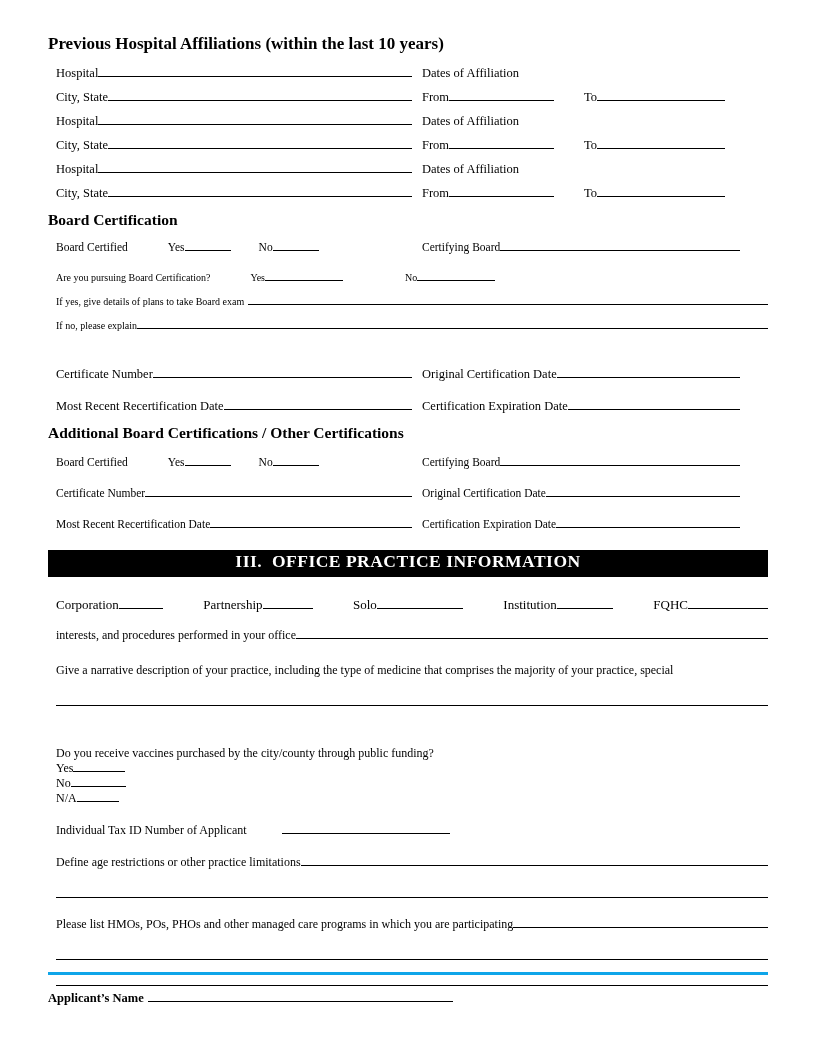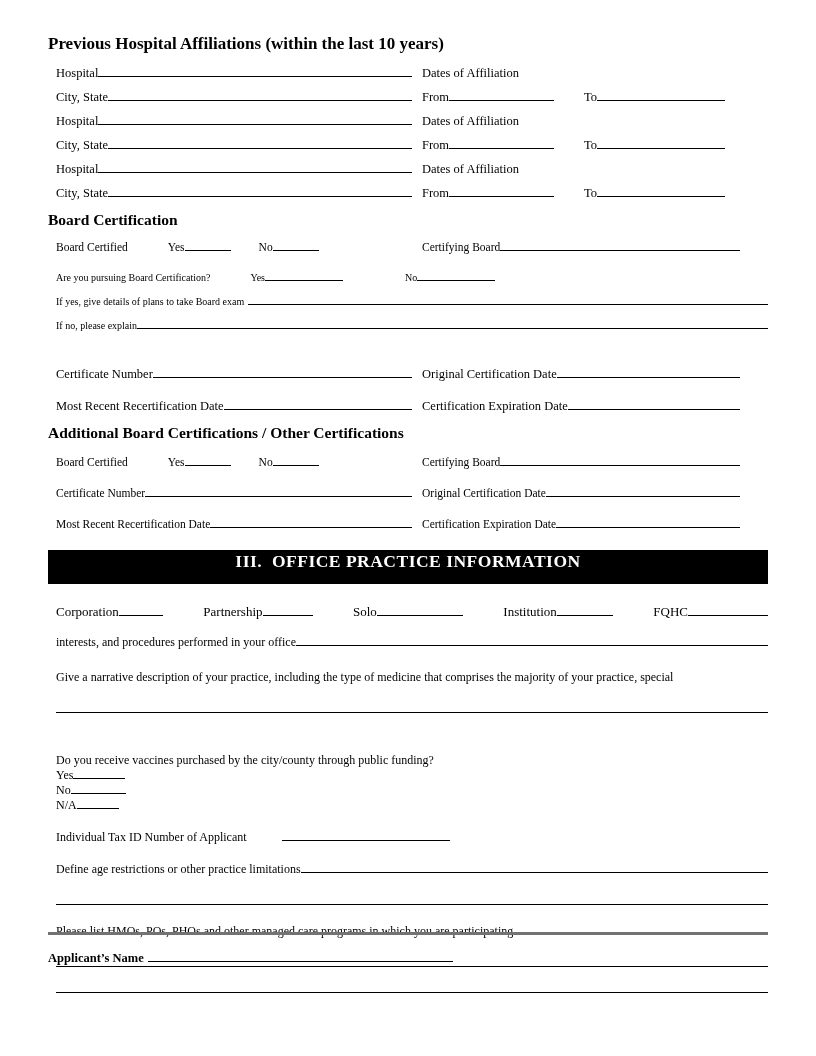--- a/index.html
+++ b/index.html
@@ -18,28 +18,28 @@
   .col-r.pad-r{padding-right:28px;}
   .blank{display:inline-block;height:0;border-bottom:1px solid #000;margin-bottom:-2px;flex:none;}
   .fill{flex:1 1 auto;}
   .txt{white-space:nowrap;}
   .fs13{font-size:10px;}
   .fs125{font-size:12.5px;}
   .fs12{font-size:12px;}
   .fs115{font-size:11.5px;}
   .hr-line{border-bottom:1px solid #000;height:0;margin-left:8px;}
   .banner{
-    margin-top:20px;height:34px;line-height:23px;text-align:center;
+    margin-top:20px;height:27px;line-height:23px;text-align:center;
     font-weight:bold;font-size:17.5px;white-space:pre;letter-spacing:.5px;
   }
   .types-row{display:flex;justify-content:space-between;align-items:baseline;margin-top:20px;padding-left:8px;font-size:13px;}
   .types-row .t-item{display:flex;align-items:baseline;}
   .footer{
-    position:absolute;left:48px;right:48px;top:932px;
-    border-top:3px solid #737373;padding-top:16px;
+    position:absolute;left:48px;right:48px;top:972px;
+    border-top:3px solid #0ea5e9;padding-top:16px;
     display:flex;align-items:baseline;font-weight:bold;font-size:12.5px;
   }
   .footer .blank{margin-bottom:-2px;}
   .footer .right{margin-left:10px;white-space:nowrap;}
 </style>
 </head>
 <body>
 
 <div class="page">
 

